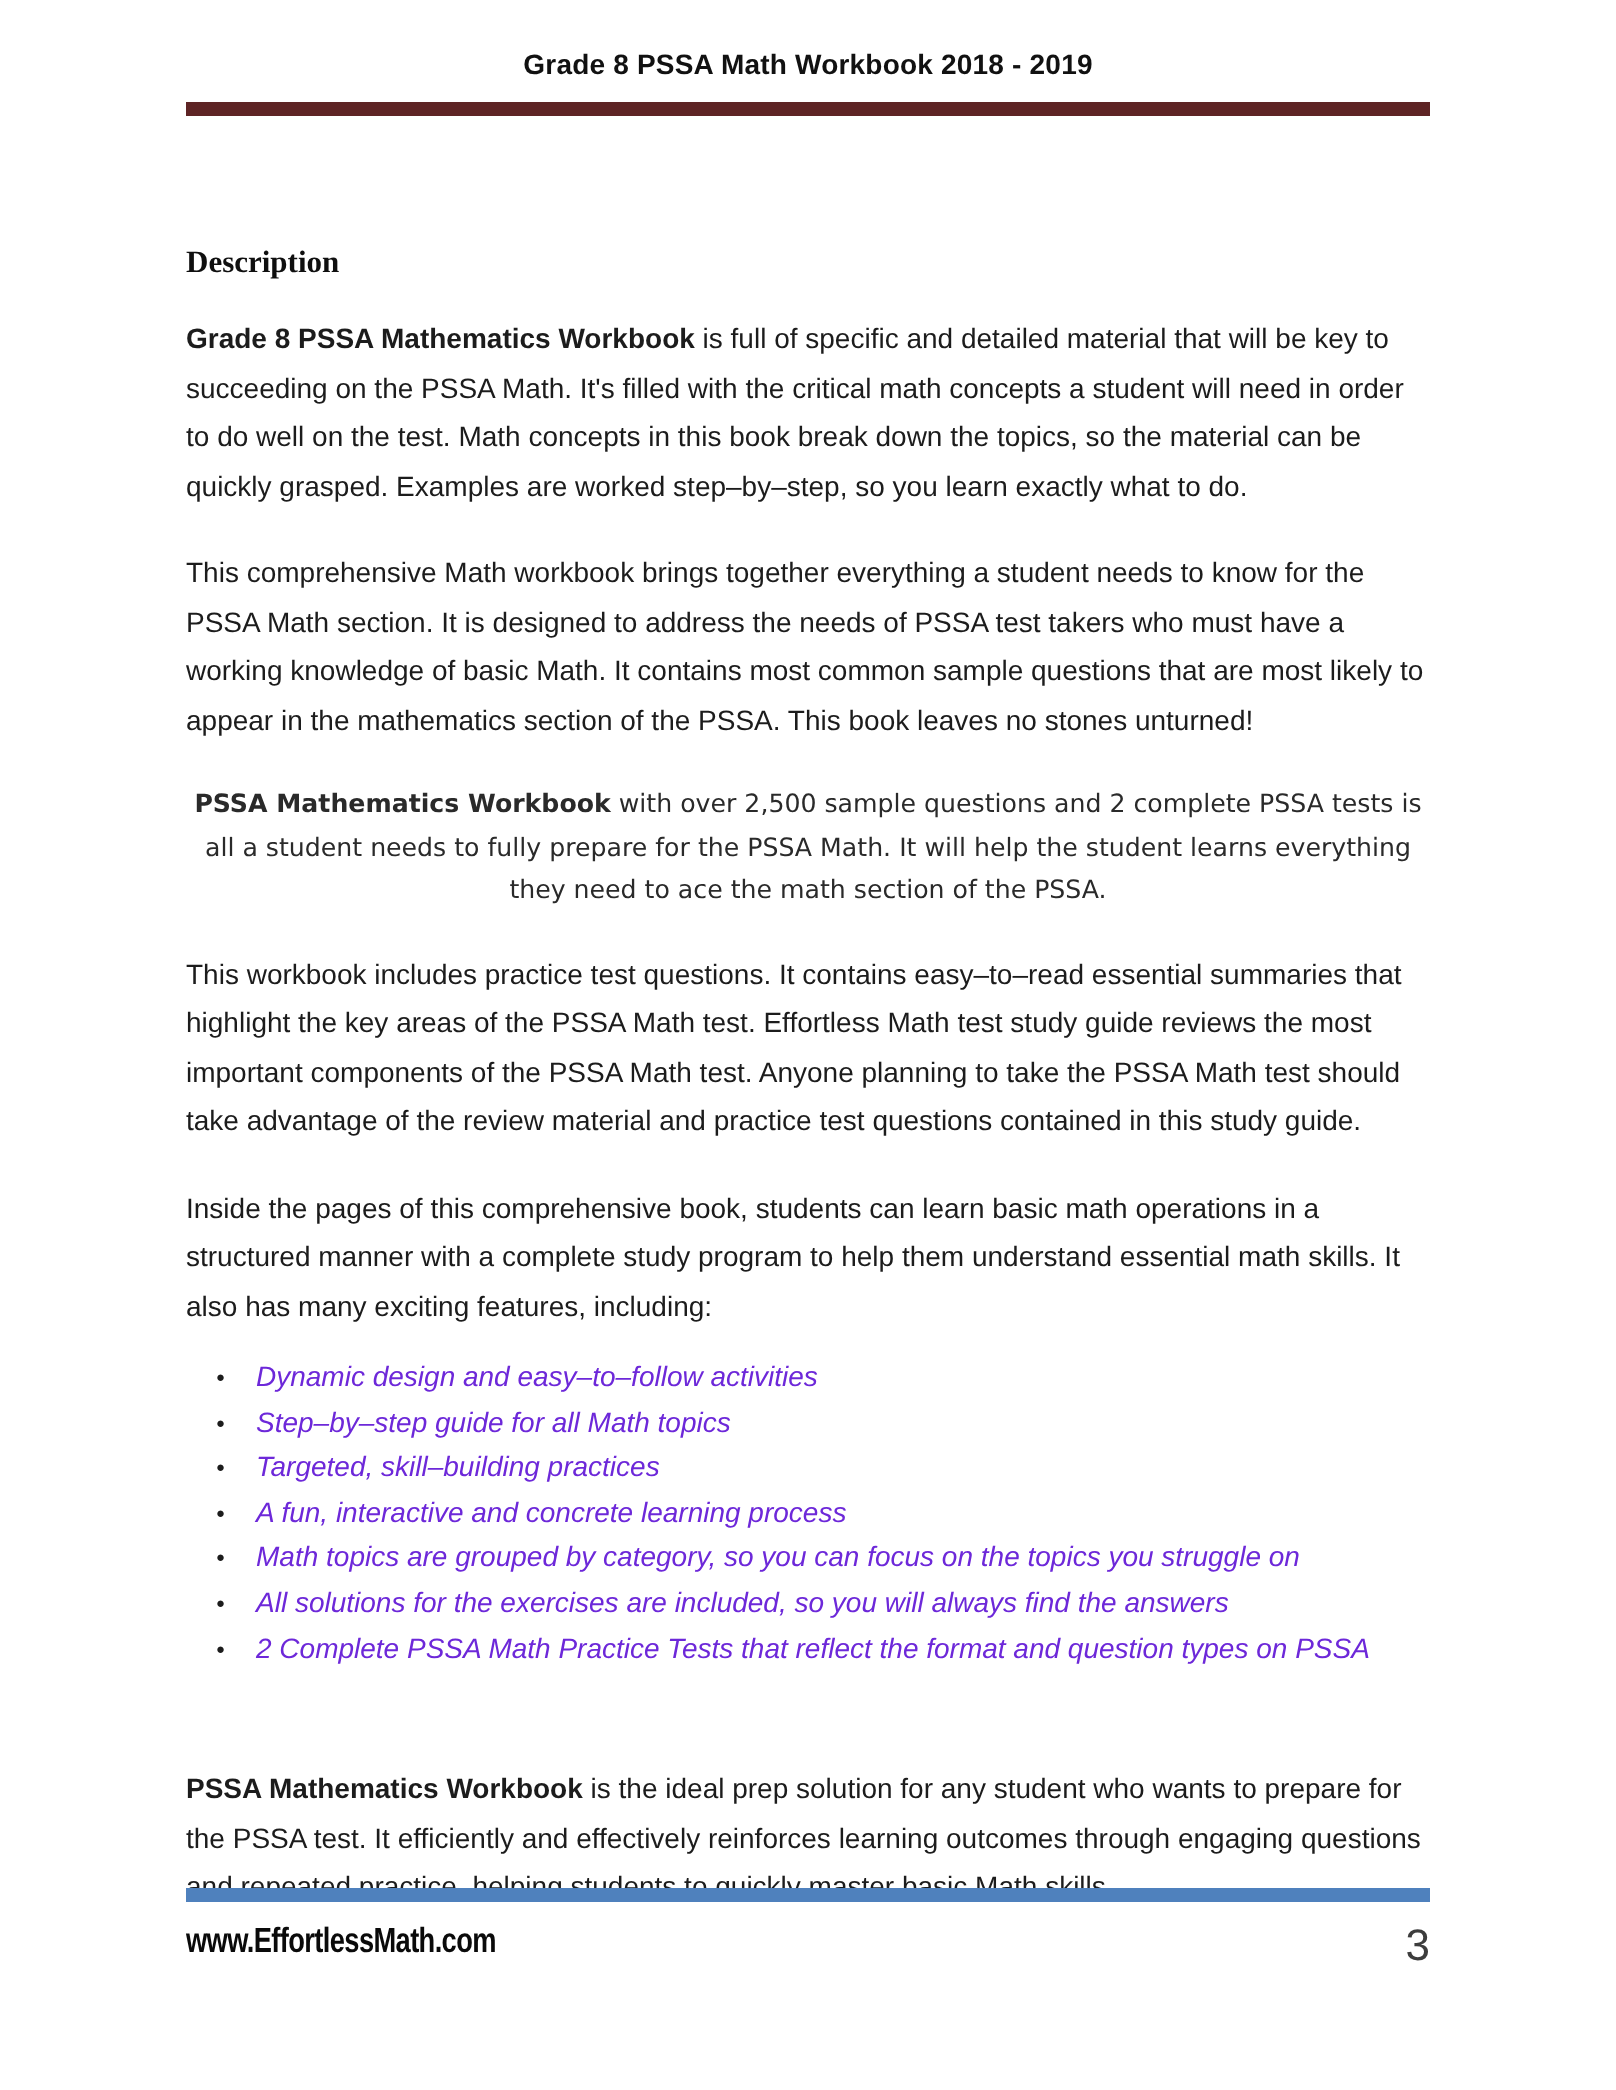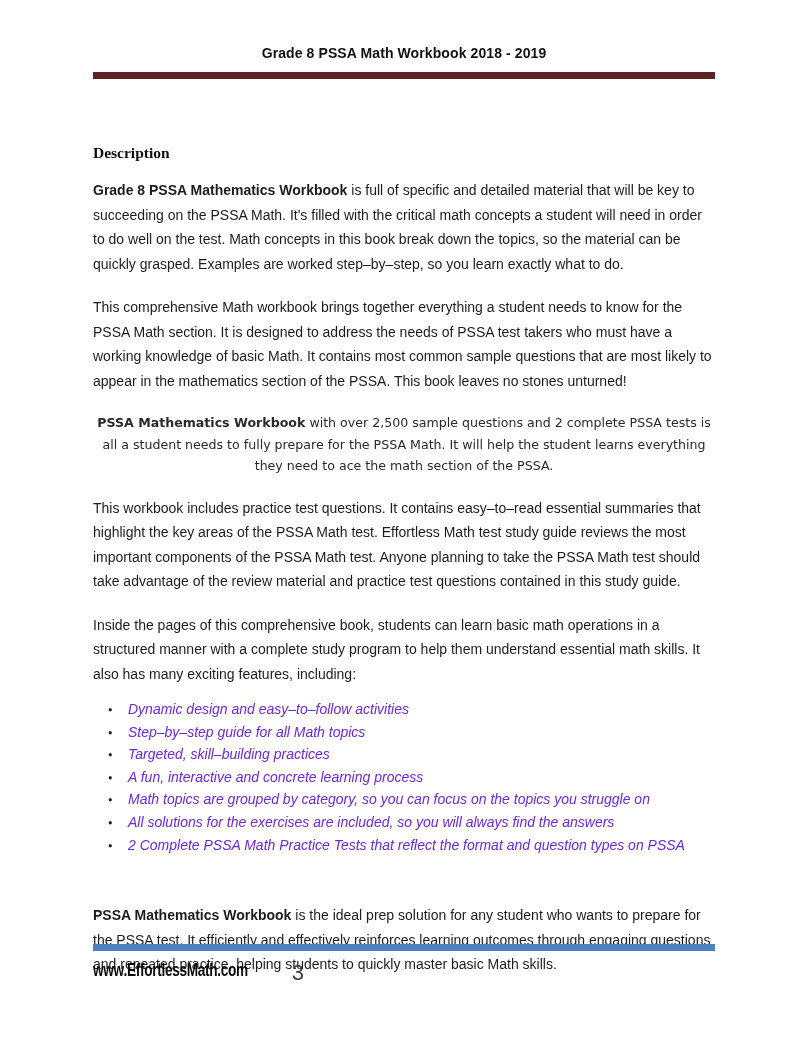--- a/index.html
+++ b/index.html
@@ -11,21 +11,20 @@
   }
   .page {
     position: relative;
     width: 808px;
     height: 1045px;
     background: #ffffff;
     overflow: hidden;
   }
   .content {
     padding: 22px 93px 0 93px;
-    margin-top: 21px;
   }
   .header-title {
     text-align: center;
     font-size: 14px;
     font-weight: bold;
     letter-spacing: 0.1px;
     line-height: 20px;
     color: #111111;
   }
   .header-rule {
@@ -87,20 +86,21 @@
     right: 93px;
     top: 944px;
   }
   .footer-rule {
     height: 7px;
     width: 100%;
   }
   .footer-row {
     margin-top: 9px;
     display: flex;
+    justify-content: space-between;
     align-items: flex-start;
   }
   .footer-site {
     display: inline-block;
     font-size: 17.5px;
     font-weight: bold;
     letter-spacing: -0.4px;
     color: #0a0a0a;
     transform: scaleX(0.78);
     transform-origin: left center;

